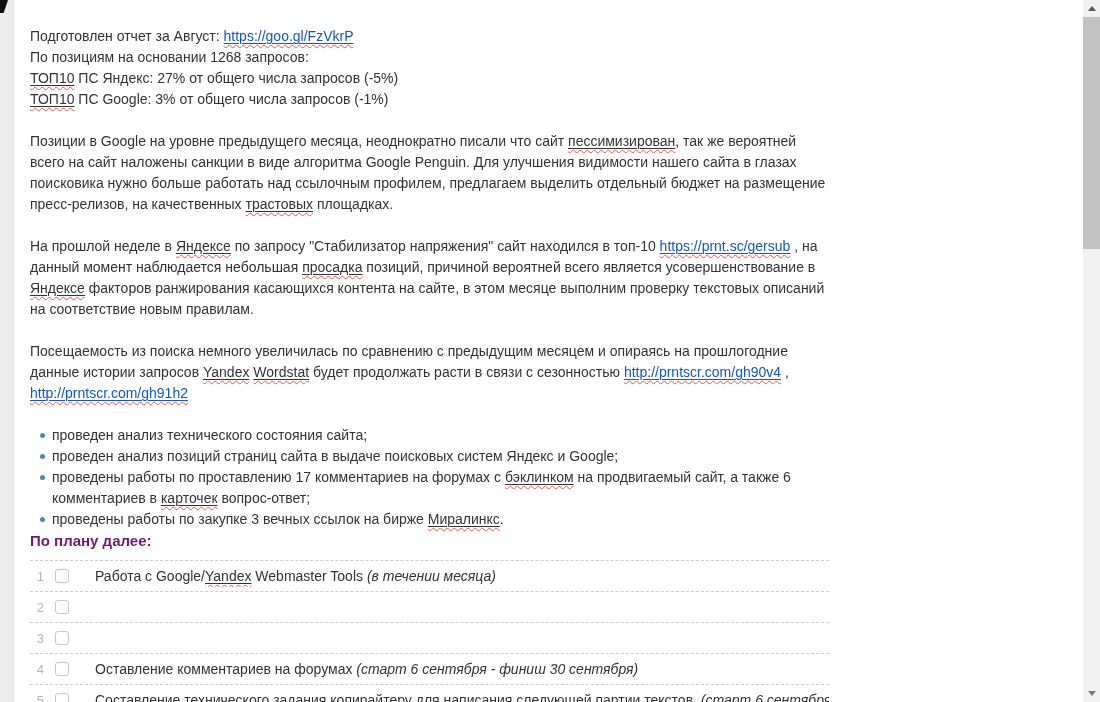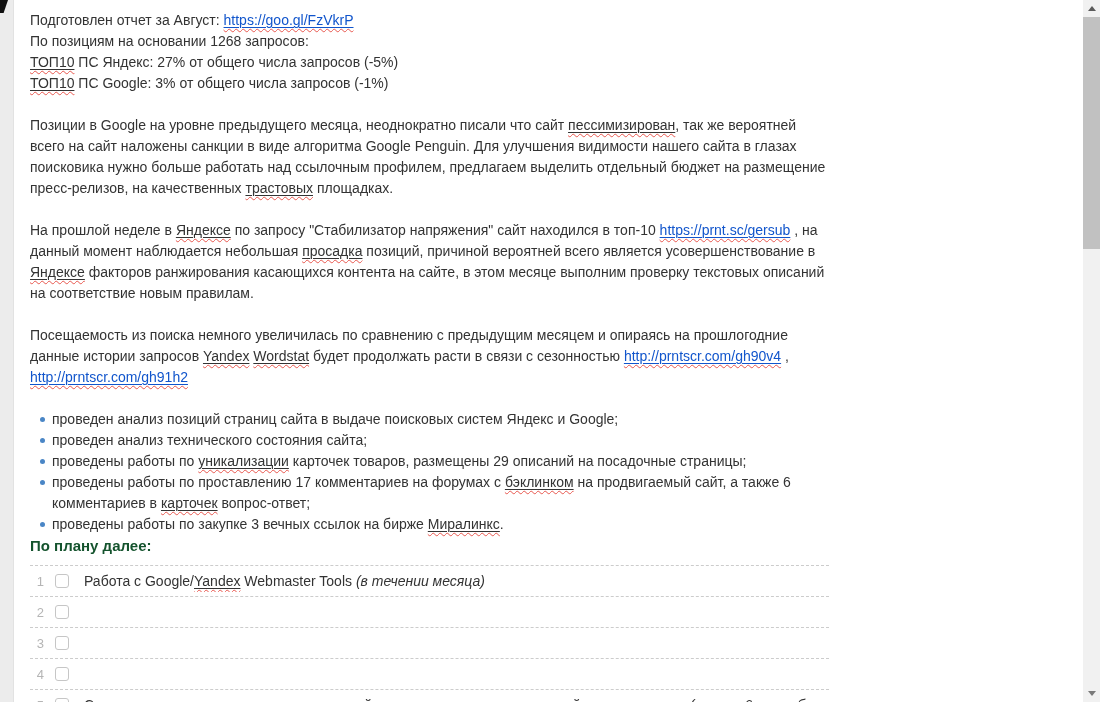--- a/index.html
+++ b/index.html
@@ -27,64 +27,63 @@
   .sb-btn{position:absolute; left:0; width:17px; height:17px; background:#f1f1f1;
     display:flex; align-items:center; justify-content:center;}
   .sb-btn.up{top:0;}
   .sb-btn.down{bottom:0;}
   .tri-up{width:0;height:0;border-left:4px solid transparent;border-right:4px solid transparent;border-bottom:5px solid #5a5a5a;}
   .tri-down{width:0;height:0;border-left:4px solid transparent;border-right:4px solid transparent;border-top:5px solid #7a7a7a;}
   .sb-thumb{position:absolute; left:0; top:17px; width:17px; height:232px; background:#c1c1c1;}
   
   .content{
     position:absolute; left:14px; top:0; width:858px; height:702px;
-    padding:10px 43px 0 16px; box-sizing:border-box; overflow:hidden;
+    padding:26px 43px 0 16px; box-sizing:border-box; overflow:hidden;
   }
   p.para{margin:21px 0;}
   p.first{margin-top:0;}
   a{color:var(--link); text-decoration:underline; text-decoration-thickness:1px; text-underline-offset:2px;}
   .sq{text-decoration:underline wavy var(--squiggle); text-decoration-thickness:1px; text-underline-offset:3px;}
   .sq .u{text-decoration:underline solid currentColor; text-decoration-thickness:1px; text-underline-offset:2px;}
   .works-h{margin:21px 0 0;}
   ul.works{list-style:none; margin:0; padding:0;}
   ul.works li{position:relative; padding-left:22px; line-height:21px;}
   ul.works li::before{
     content:""; position:absolute; left:10px; top:8px; width:5px; height:5px;
     border-radius:50%; background:var(--bullet);
   }
-  .plan-h{margin:0 0 9px; font-weight:bold; font-size:15px; color:#14532d;}
+  .plan-h{margin:0 0 9px; font-weight:bold; font-size:15px; color:#701a75;}
   .plan-list{margin:0;}
   .plan-row{display:flex; align-items:center; height:30px; border-top:1px dashed #cccccc;}
   .plan-row .num{width:14px; text-align:right; color:#b5b5b5; font-size:13px; flex:none;}
   .plan-row .cb{
     width:14px; height:14px; flex:none; margin-left:11px; background:#ffffff;
     border:1px solid #c6c6c6; border-radius:3px; box-sizing:border-box;
   }
-  .plan-row .txt{margin-left:15px; white-space:nowrap; overflow:hidden;}
+  .plan-row .txt{margin-left:26px; white-space:nowrap; overflow:hidden;}
   em{font-style:italic;}
 </style>
 </head>
 <body>
 
 <div class="screen">
 
   <div class="left-strip">
     <div class="black-wedge"></div>
   </div>
 
   <div class="content">
     <p class="para first">Подготовлен отчет за Август: <span class="sq"><a href="#">https://goo.gl/FzVkrP</a></span><br>По позициям на основании 1268 запросов:<br><span class="sq"><span class="u">ТОП10</span></span> ПС Яндекс: 27% от общего числа запросов (-5%)<br><span class="sq"><span class="u">ТОП10</span></span> ПС Google: 3% от общего числа запросов (-1%)</p>
     <p class="para">Позиции в Google на уровне предыдущего месяца, неоднократно писали что сайт <span class="sq"><span class="u">пессимизирован</span></span>, так же вероятней всего на сайт наложены санкции в виде алгоритма Google Penguin. Для улучшения видимости нашего сайта в глазах поисковика нужно больше работать над ссылочным профилем, предлагаем выделить отдельный бюджет на размещение пресс-релизов, на качественных <span class="sq"><span class="u">трастовых</span></span> площадках.</p>
     <p class="para">На прошлой неделе в <span class="sq"><span class="u">Яндексе</span></span> по запросу "Стабилизатор напряжения" сайт находился в топ-10 <span class="sq"><a href="#">https://prnt.sc/gersub</a></span> , на данный момент наблюдается небольшая <span class="sq"><span class="u">просадка</span></span> позиций, причиной вероятней всего является усовершенствование в <span class="sq"><span class="u">Яндексе</span></span> факторов ранжирования касающихся контента на сайте, в этом месяце выполним проверку текстовых описаний на соответствие новым правилам.</p>
     <p class="para">Посещаемость из поиска немного увеличилась по сравнению с предыдущим месяцем и опираясь на прошлогодние данные истории запросов <span class="sq"><span class="u">Yandex</span></span> <span class="sq"><span class="u">Wordstat</span></span> будет продолжать расти в связи с сезонностью <span class="sq"><a href="#">http://prntscr.com/gh90v4</a></span>  , <span class="sq"><a href="#">http://prntscr.com/gh91h2</a></span></p>
 
     <ul class="works" id="works-list">
+        <li>проведен анализ технического состояния сайта;</li>
         <li>проведен анализ позиций страниц сайта в выдаче поисковых систем Яндекс и Google;</li>
-        <li>проведен анализ технического состояния сайта;</li>
-        <li>проведены работы по <span class="sq"><span class="u">уникализации</span></span> карточек товаров, размещены 29 описаний на посадочные страницы;</li>
         <li>проведены работы по проставлению 17 комментариев на форумах с <span class="sq"><span class="u">бэклинком</span></span> на продвигаемый сайт, а также 6 комментариев в <span class="sq"><span class="u">карточек</span></span> вопрос-ответ;</li>
         <li>проведены работы по закупке 3 вечных ссылок на бирже <span class="sq"><span class="u">Миралинкс</span></span>.</li>
       </ul>
 
     <p class="plan-h">По плану далее:</p>
     <div class="plan-list" id="plan-list">
         <div class="plan-row">
           <span class="num">1</span>
           <span class="cb"></span>
           <span class="txt">Работа с Google/<span class="sq"><span class="u">Yandex</span></span> Webmaster Tools <em>(в течении месяца)</em></span>
@@ -93,20 +92,21 @@
           <span class="num">2</span>
           <span class="cb"></span>
         </div>
         <div class="plan-row">
           <span class="num">3</span>
           <span class="cb"></span>
         </div>
         <div class="plan-row">
           <span class="num">4</span>
           <span class="cb"></span>
+          <span class="txt">Оставление комментариев на форумах <em>(старт 6 сентября - финиш 30 сентября)</em></span>
         </div>
         <div class="plan-row">
           <span class="num">5</span>
           <span class="cb"></span>
           <span class="txt">Составление технического задания <span class="sq"><span class="u">копирайтеру</span></span> для написания следующей партии текстов. <em>(старт 6 сентября - 8 сентября)</em></span>
         </div>
       </div>
   </div>
 
   <div class="scrollbar">

